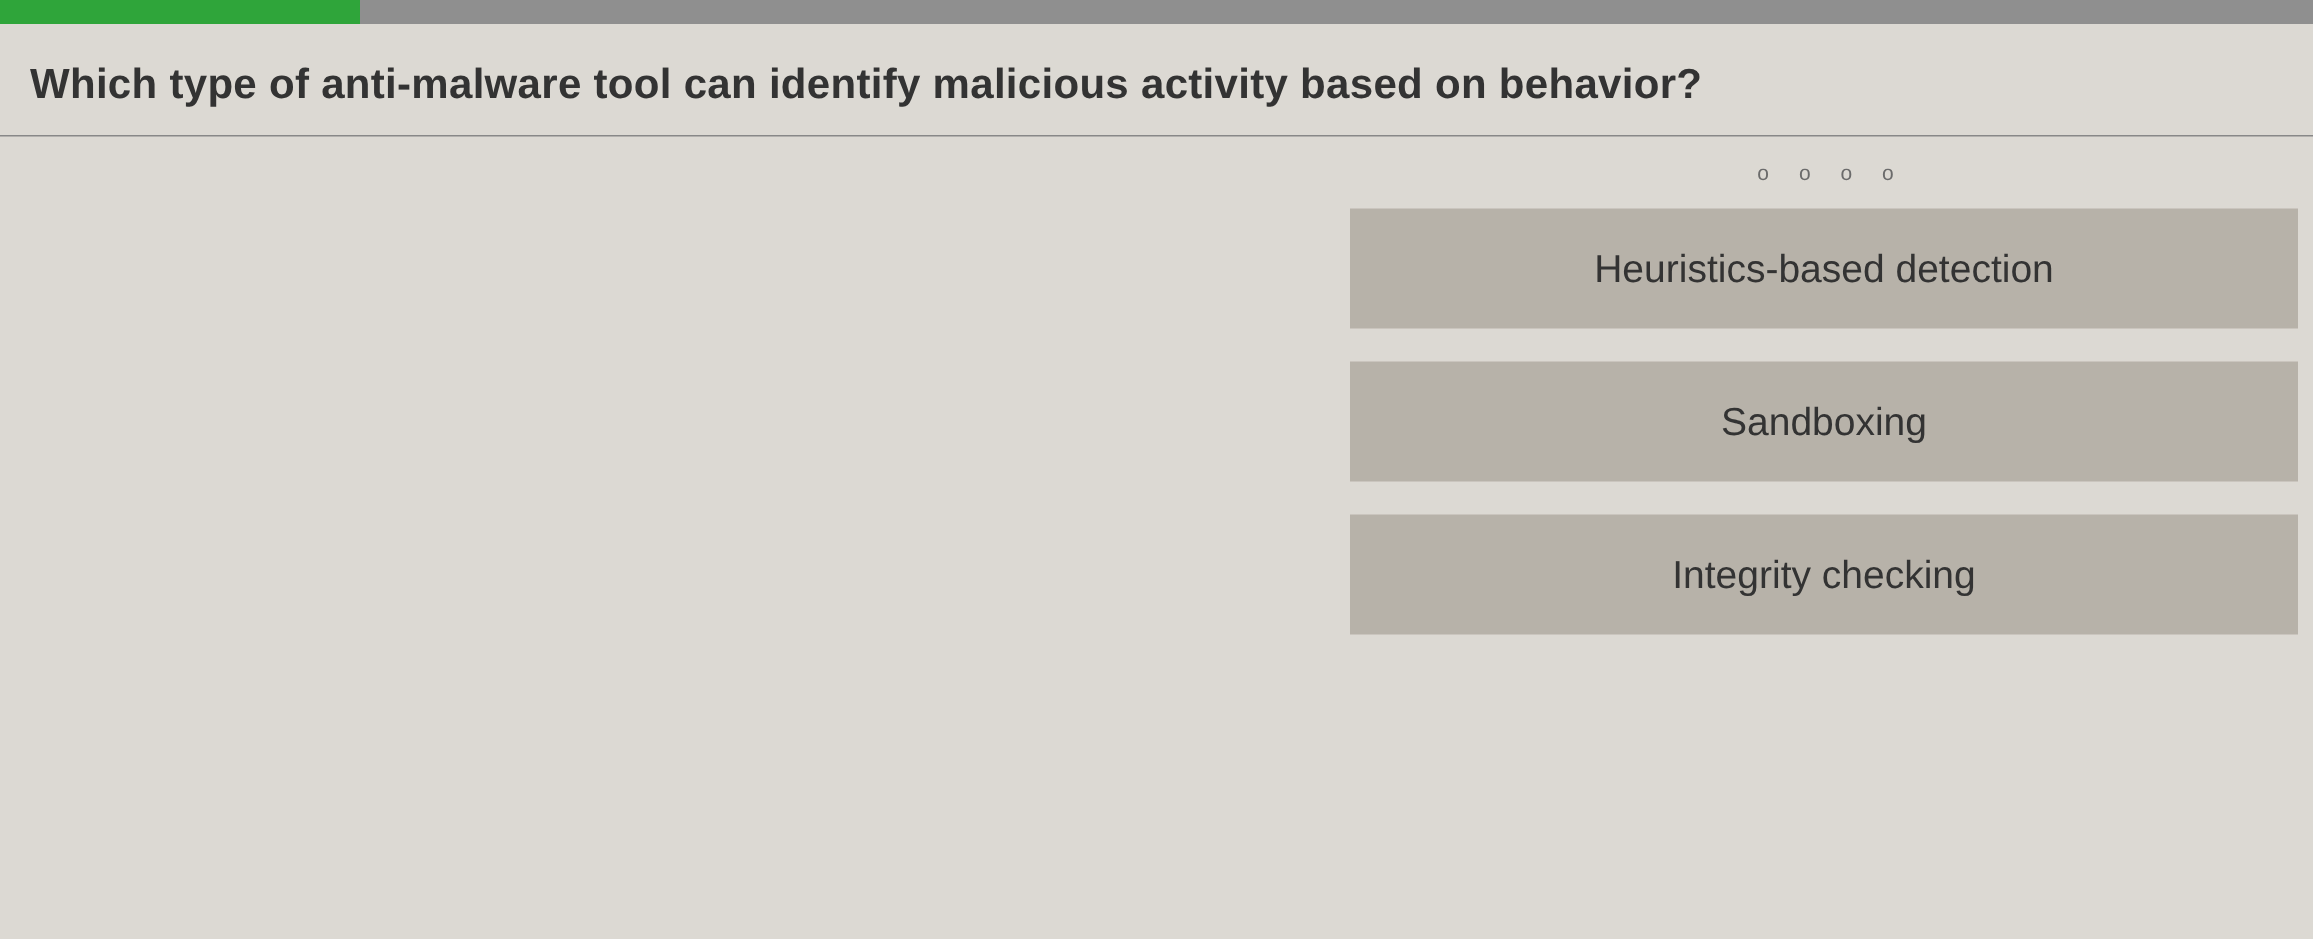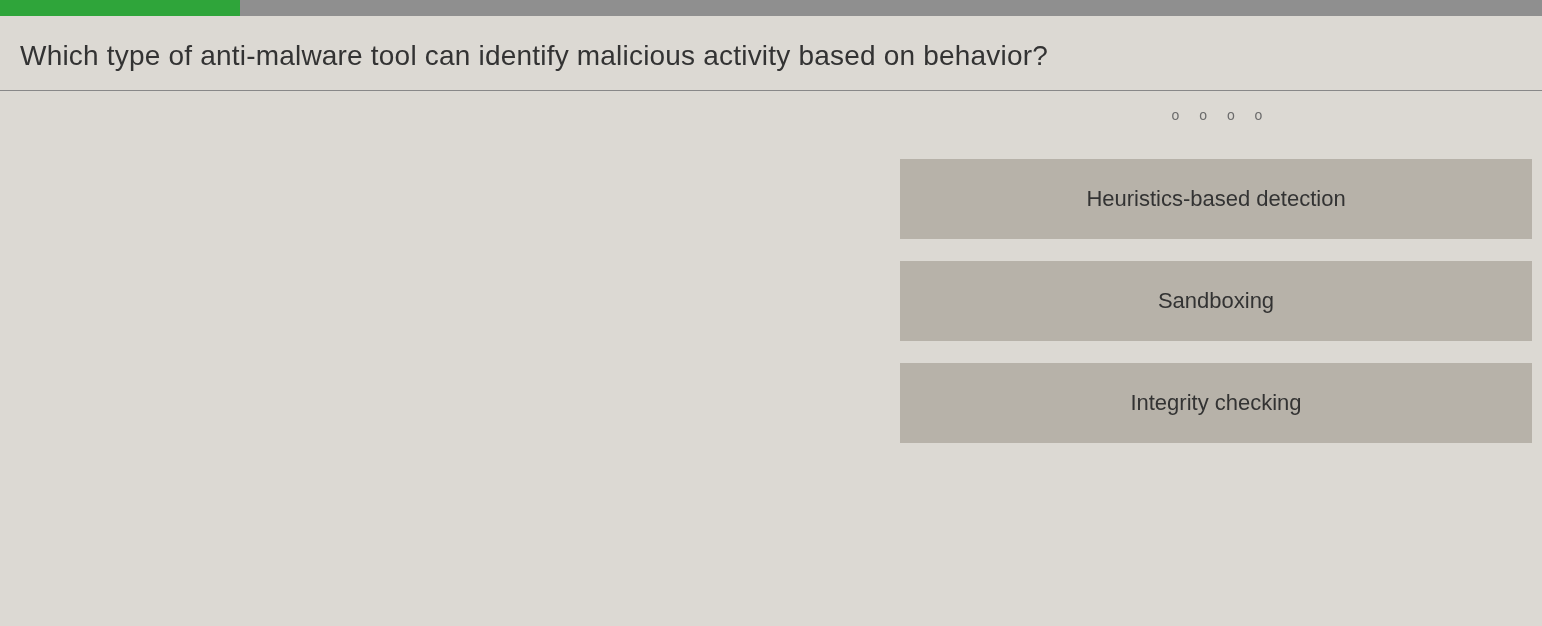--- a/index.html
+++ b/index.html
@@ -24,21 +24,21 @@
       width: 240px;
       height: 100%;
       background: #2fa53a;
     }
     .question-area {
       padding: 24px 20px 18px 20px;
     }
     .question-text {
       font-size: 28px;
       color: #333;
-      font-weight: 400;
+      font-weight: 700;
       letter-spacing: 0.2px;
     }
     .divider {
       height: 1px;
       background: #888;
       width: 100%;
     }
     .content {
       display: flex;
       flex-direction: row;
@@ -50,36 +50,36 @@
     .answers-col {
       flex: 1;
       display: flex;
       flex-direction: column;
       align-items: center;
     }
     .dots {
       font-size: 14px;
       letter-spacing: 8px;
       color: #6b6b6b;
-      margin-bottom: 36px;
+      margin-bottom: 16px;
     }
     .answers {
       width: 100%;
       display: flex;
       flex-direction: column;
       gap: 22px;
       padding-right: 10px;
     }
     .answer-option {
       background: #b7b2a9;
       height: 80px;
       display: flex;
       align-items: center;
       justify-content: center;
-      font-size: 22px;
+      font-size: 26px;
       color: #333;
       cursor: pointer;
     }
   </style>
 </head>
 <body>
 
 <div class="topbar">
   <div class="topbar-green"></div>
 </div>

